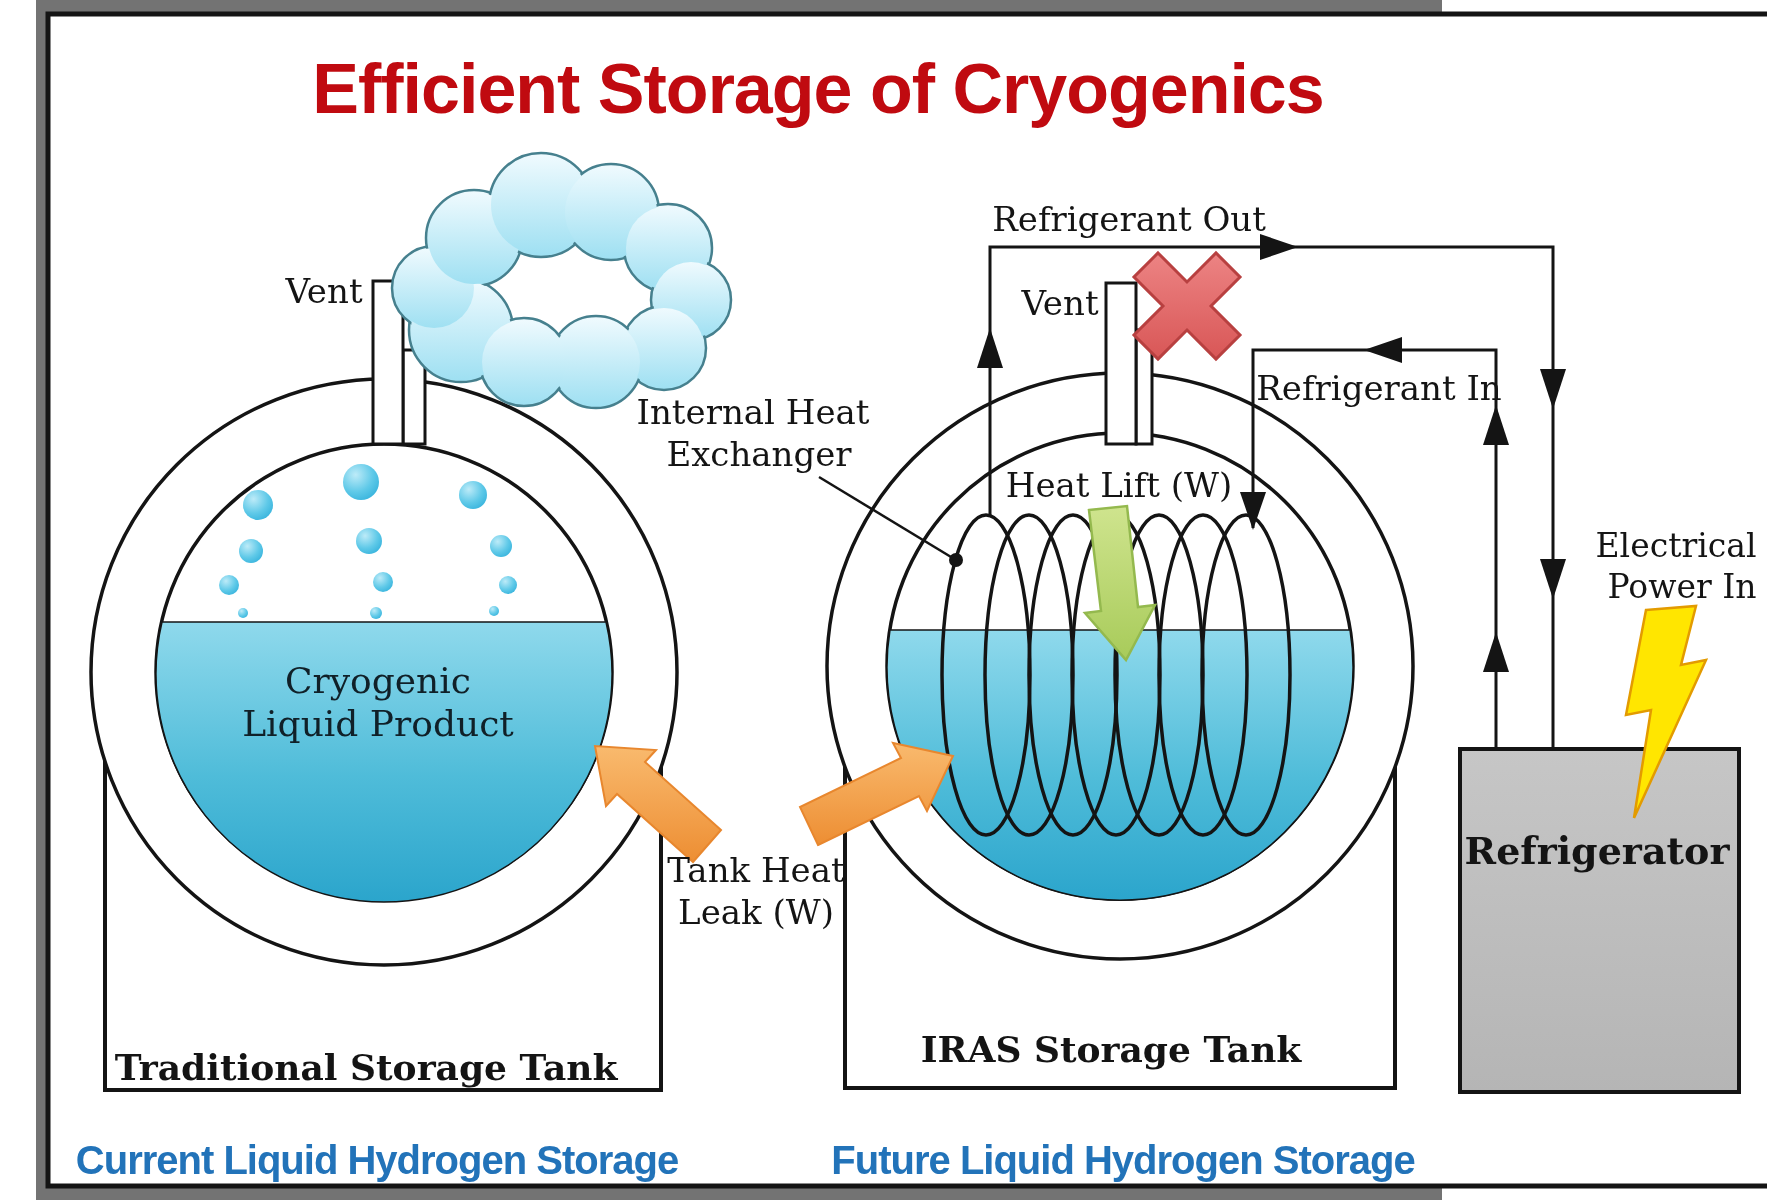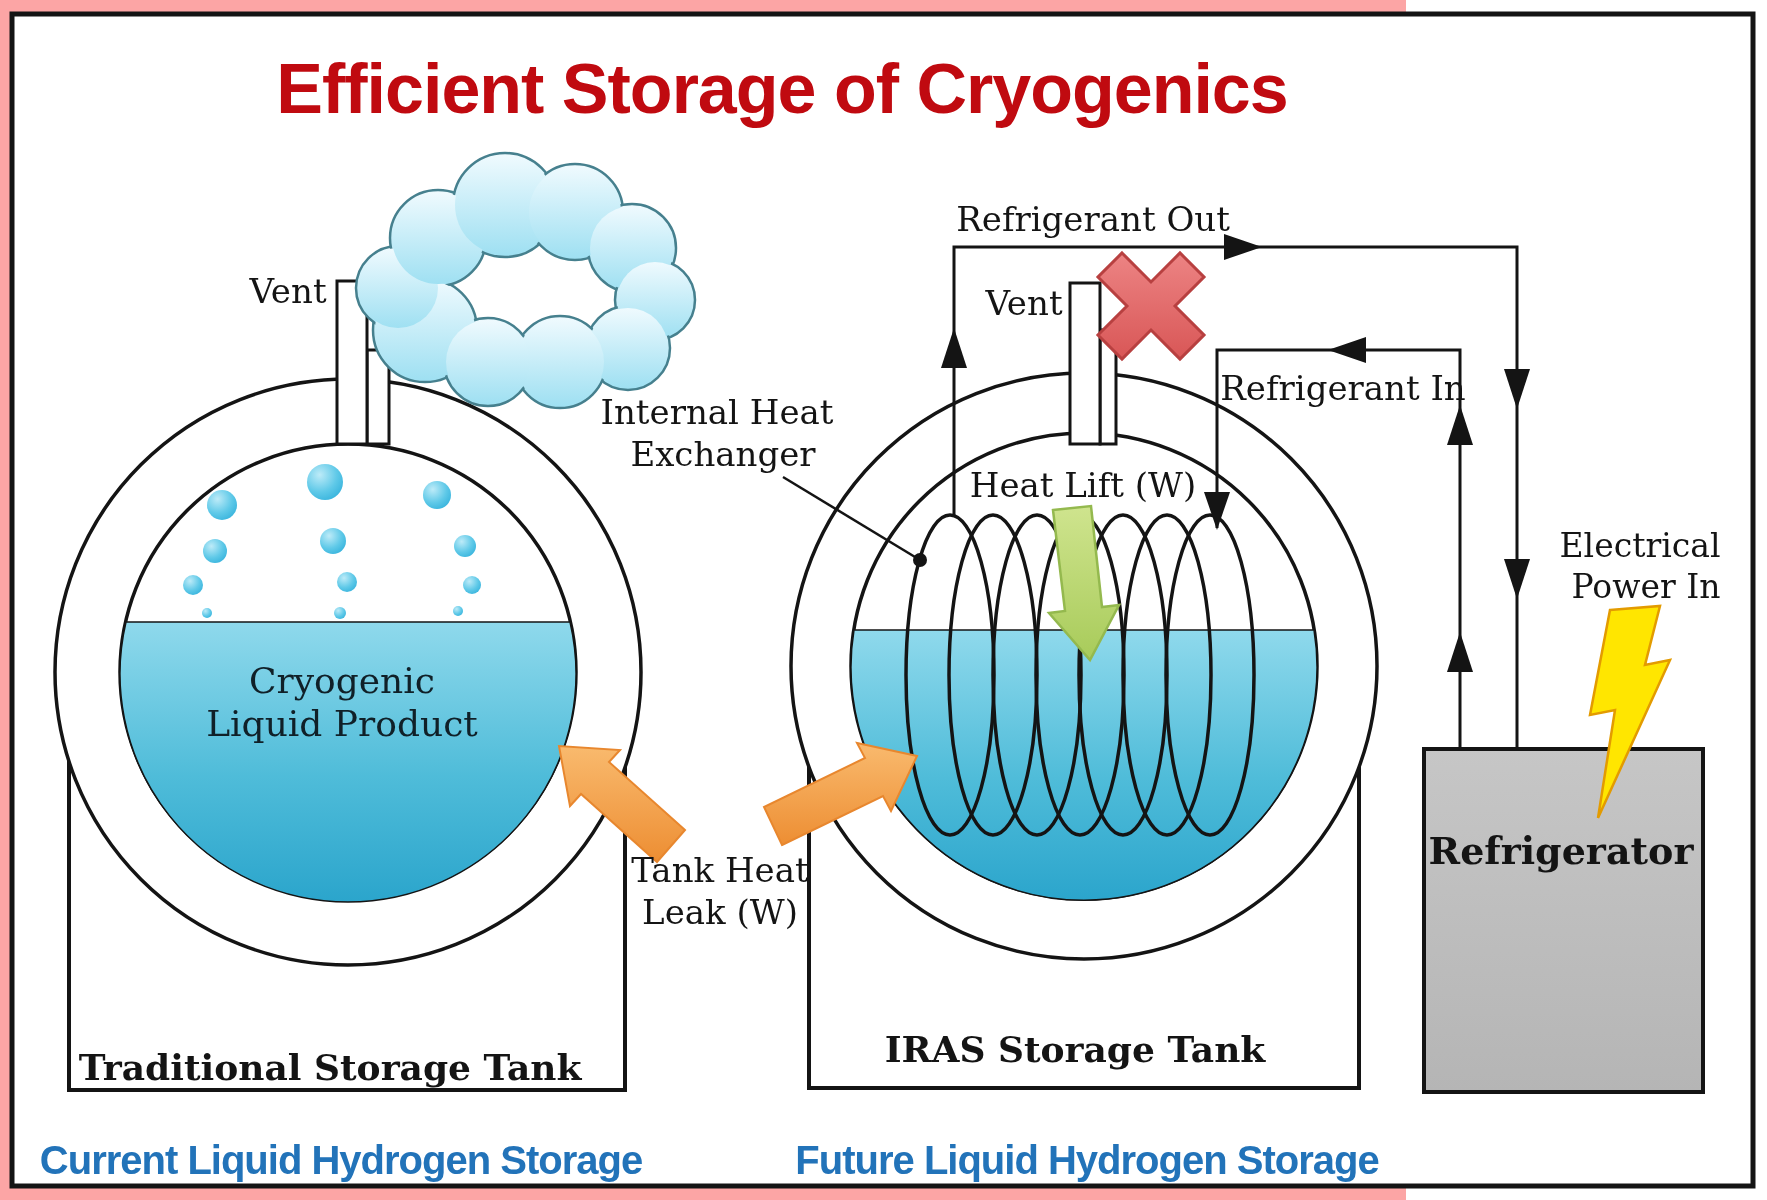--- a/index.html
+++ b/index.html
@@ -1,16 +1,16 @@
 <!DOCTYPE html>
 <html><head>
 <meta charset="utf-8">
 <style>
   html,body{margin:0;padding:0;background:#ffffff;}
-  .stage{width:1406px;height:1200px;position:relative;background:#fca5a5;}
+  .stage{width:1406px;height:1200px;position:relative;background:#737373;margin-left:36px;}
   svg{display:block;}
   .sans{font-family:"Liberation Sans",sans-serif;}
   .serif{font-family:"DejaVu Serif",serif;}
   text{user-select:none;}
 </style>
 </head>
 <body>
 
 <div class="stage">
 <svg width="1767" height="1200" viewBox="0 0 1767 1200">

